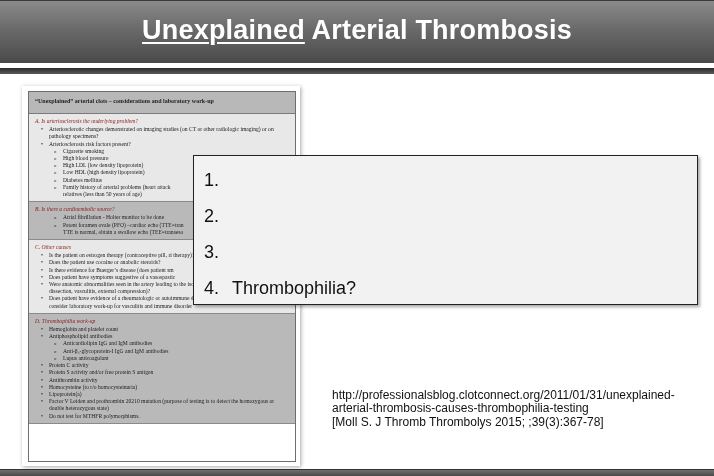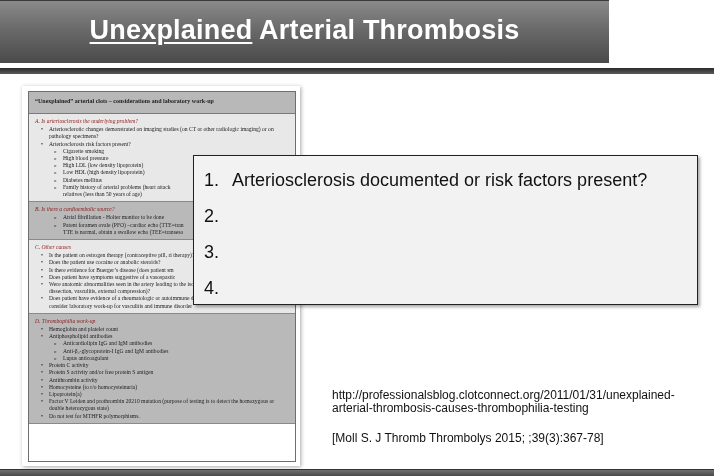--- a/index.html
+++ b/index.html
@@ -1,17 +1,17 @@
 <!DOCTYPE html>
 <html><head>
 <meta charset="utf-8">
 <style>
   html, body { margin:0; padding:0; }
   body { width:714px; height:476px; position:relative; overflow:hidden; background:#ffffff; font-family:"Liberation Sans", sans-serif; }
-  .title-bar { position:absolute; left:0; top:0; width:609px; height:62px;
+  .title-bar { position:absolute; left:0; top:0; width:714px; height:62px;
     background:linear-gradient(to bottom,#8a8a8a 0%,#6a6a6a 45%,#4a4a4a 100%);
     border-top:1px solid #3a3a3a; border-bottom:1px solid #222; }
   .title { position:absolute; left:0; right:0; top:14px; text-align:center; color:#fff; font-weight:bold; font-size:27px; letter-spacing:0.2px; }
   .title .u { text-decoration:underline; text-decoration-thickness:2px; text-underline-offset:3px; }
   .rule-white { position:absolute; left:0; top:63px; width:714px; height:5px; background:#fff; }
   .rule-dark { position:absolute; left:0; top:68px; width:714px; height:6px; background:linear-gradient(to bottom,#2a2a2a,#5a5a5a); }
   .bottom-bar { position:absolute; left:0; bottom:0; width:714px; height:6px; background:linear-gradient(to bottom,#707070,#4a4a4a); border-top:1px solid #333; }
 
   .doc-wrap { position:absolute; left:22px; top:86px; width:278px; height:380px; background:#fff; box-shadow:1px 1px 4px rgba(0,0,0,0.35); }
   .doc { position:absolute; left:6px; top:5px; width:266px; height:369px; border:1px solid #6e6e6e; font-family:"Liberation Serif", serif; font-size:5.6px; line-height:7.2px; color:#222; overflow:hidden; }
@@ -27,21 +27,21 @@
   .sec li.o::before { content:"o"; position:absolute; left:5px; font-size:4.8px; }
   .sec li.indent { padding-left:14px; }
 
   .callout { position:absolute; left:193px; top:155px; width:503px; height:148px; background:#f2f2f2; border:1px solid #222; box-shadow:2px 2px 3px rgba(0,0,0,0.35); }
   .callout ol { list-style:none; margin:0; padding:6px 0 0 10px; }
   .callout li { font-size:18px; color:#111; height:36px; line-height:36px; display:flex; }
   .callout .num { width:28px; }
 
   .ref { position:absolute; left:332px; font-size:12px; color:#111; line-height:13px; }
   .ref-url { top:389px; width:360px; }
-  .ref-cite { top:432px; }
+  .ref-cite { top:416px; }
 </style>
 </head>
 <body>
 
 <div class="title-bar">
   <div class="title"><span class="u">Unexplained</span><span> Arterial Thrombosis</span></div>
 </div>
 <div class="rule-white"></div>
 <div class="rule-dark"></div>
 
@@ -100,30 +100,30 @@
           </ul>
         </div>
       </div>
   </div>
 </div>
 
 <div class="callout">
   <ol id="callout-list">
       <li>
         <span class="num">1.</span>
-        <span>Arteriosclerosis documented or risk factors present?</span>
       </li>
       <li>
         <span class="num">2.</span>
       </li>
       <li>
         <span class="num">3.</span>
       </li>
       <li>
         <span class="num">4.</span>
+        <span>Thrombophilia?</span>
       </li>
     </ol>
 </div>
 
 <div class="ref ref-url">http://professionalsblog.clotconnect.org/2011/01/31/unexplained-arterial-thrombosis-causes-thrombophilia-testing</div>
 <div class="ref ref-cite">[Moll S. J Thromb Thrombolys 2015; ;39(3):367-78]</div>
 
 <div class="bottom-bar"></div>
 
 </body></html>

